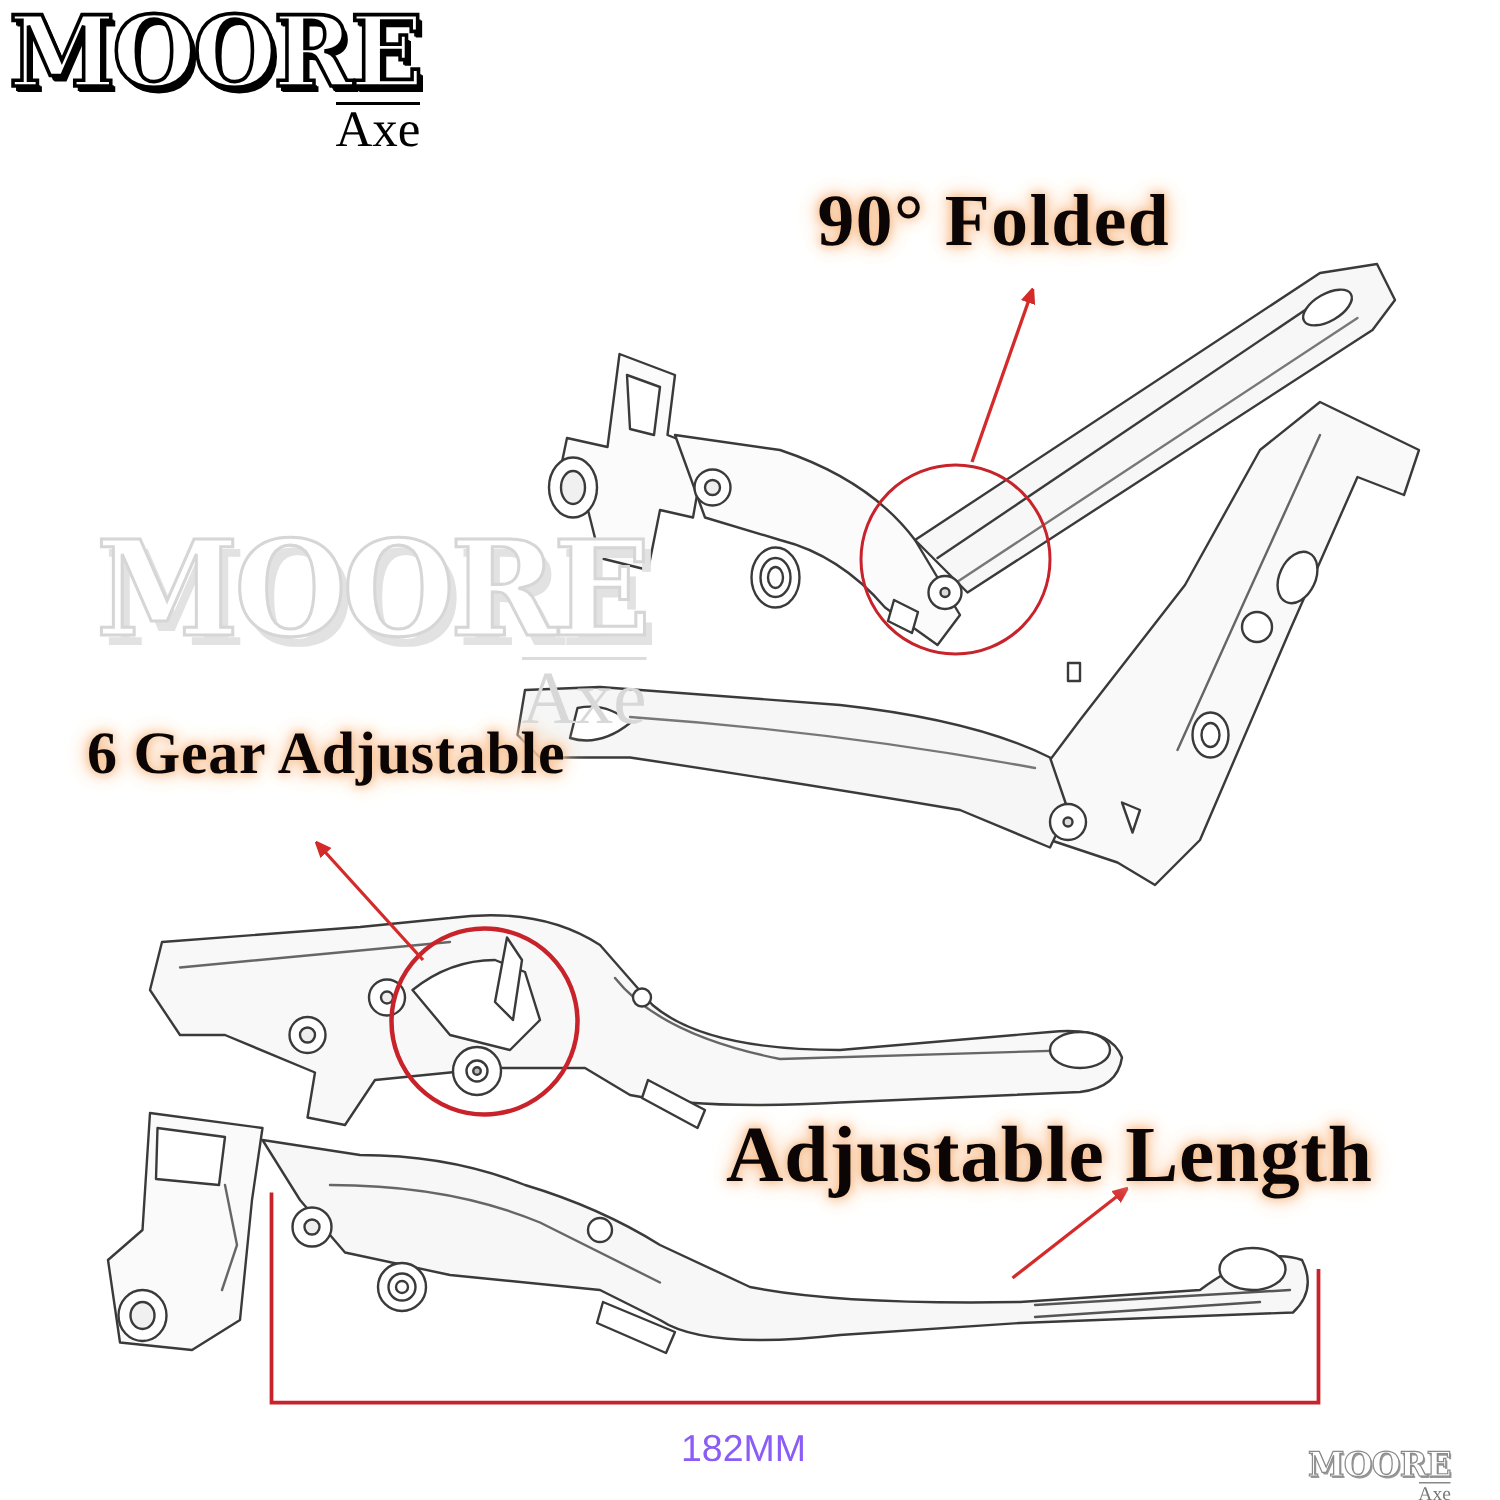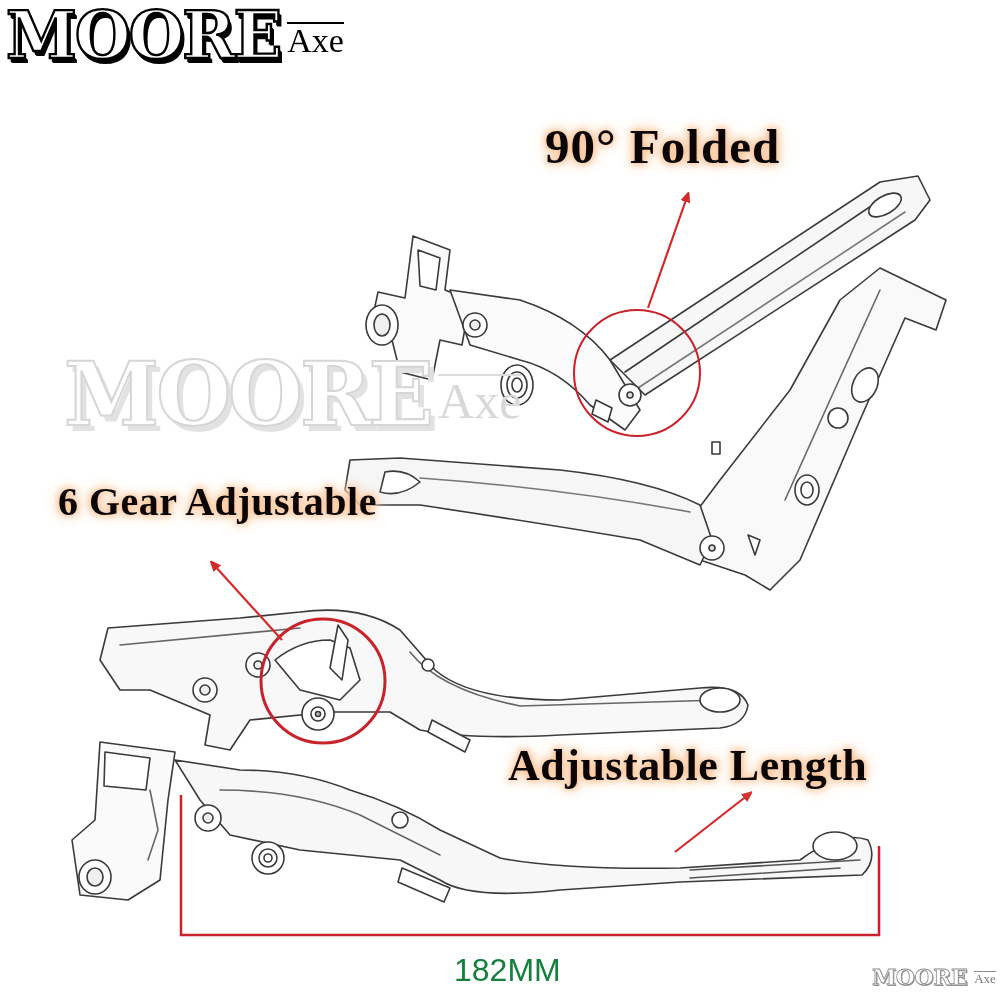--- a/index.html
+++ b/index.html
@@ -7,21 +7,21 @@
       padding: 0;
       background: #ffffff;
     }
     body {
       width: 1000px;
       height: 1000px;
       position: relative;
       overflow: hidden;
       font-family: "Liberation Serif", serif;
     }
-    .abs { position: absolute; }
+    .abs { position: absolute; flex-direction: column; }
 
     
     .logo {
       left: 6px;
       top: 4px;
       display: flex;
       align-items: flex-end;
       white-space: nowrap;
     }
     .logo-main {
@@ -100,28 +100,28 @@
       color: #0b0605;
       white-space: nowrap;
       text-shadow:
         0 0 6px #f6b986,
         0 0 10px #f8c9a0,
         0 0 16px #fbdcc1,
         0 0 22px #fde9d8;
     }
     .label-folded  { left: 545px; top: 118px; font-size: 49px; letter-spacing: 1px; }
     .label-gear    { left: 58px;  top: 478px; font-size: 40px; letter-spacing: 0.5px; }
-    .label-length  { left: 508px; top: 740px; font-size: 44px; letter-spacing: 0.5px; }
+    .label-length  { left: 484px; top: 740px; font-size: 53px; letter-spacing: 0.5px; }
 
     .dimension-label {
       left: 454px;
       top: 952px;
       font-family: "Liberation Sans", sans-serif;
-      font-size: 32px;
-      color: #15803d;
+      font-size: 25px;
+      color: #8b5cf6;
       letter-spacing: 0px;
     }
 
     svg.drawing {
       position: absolute;
       left: 0;
       top: 0;
     }
   </style>
 </head>

